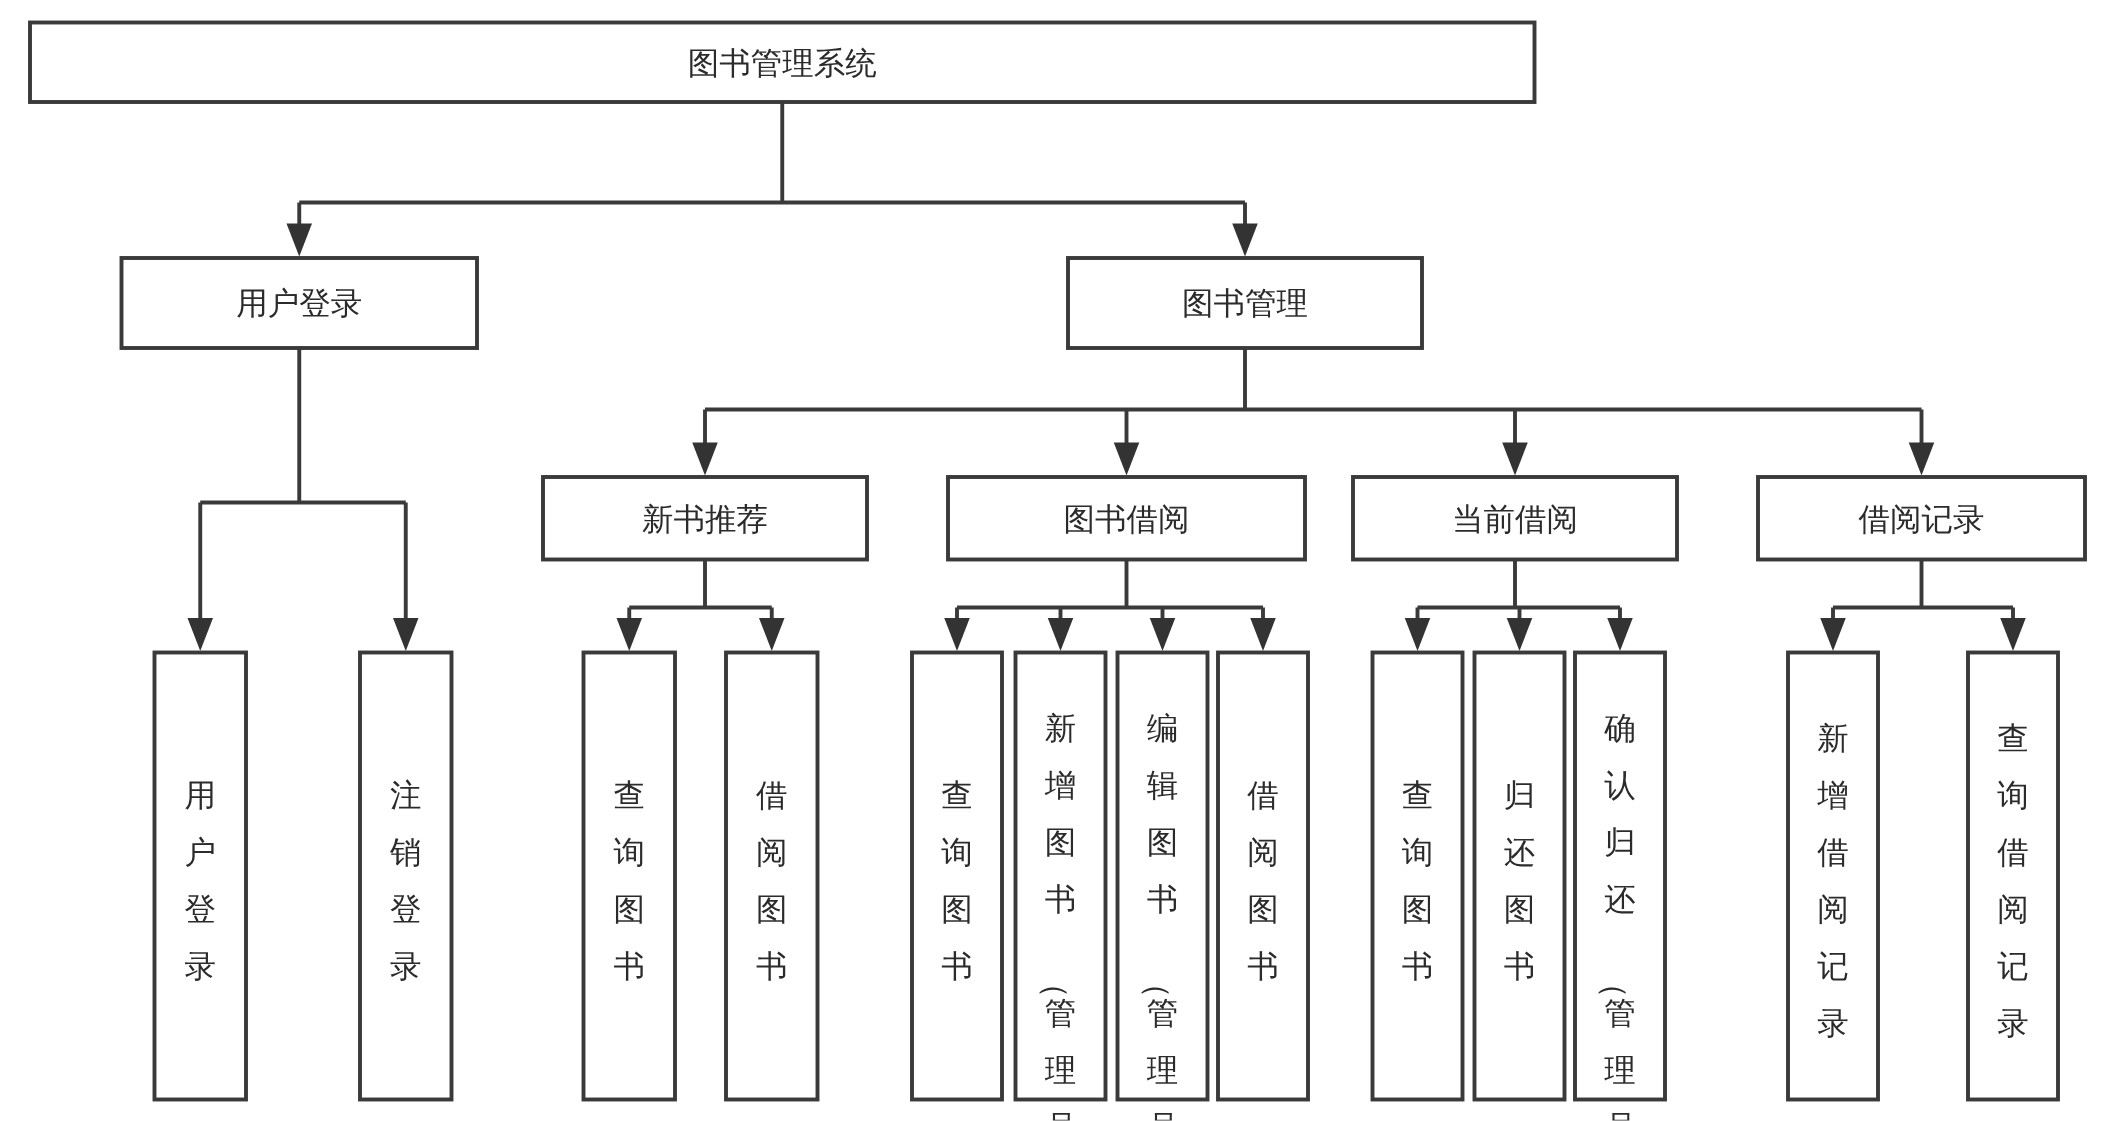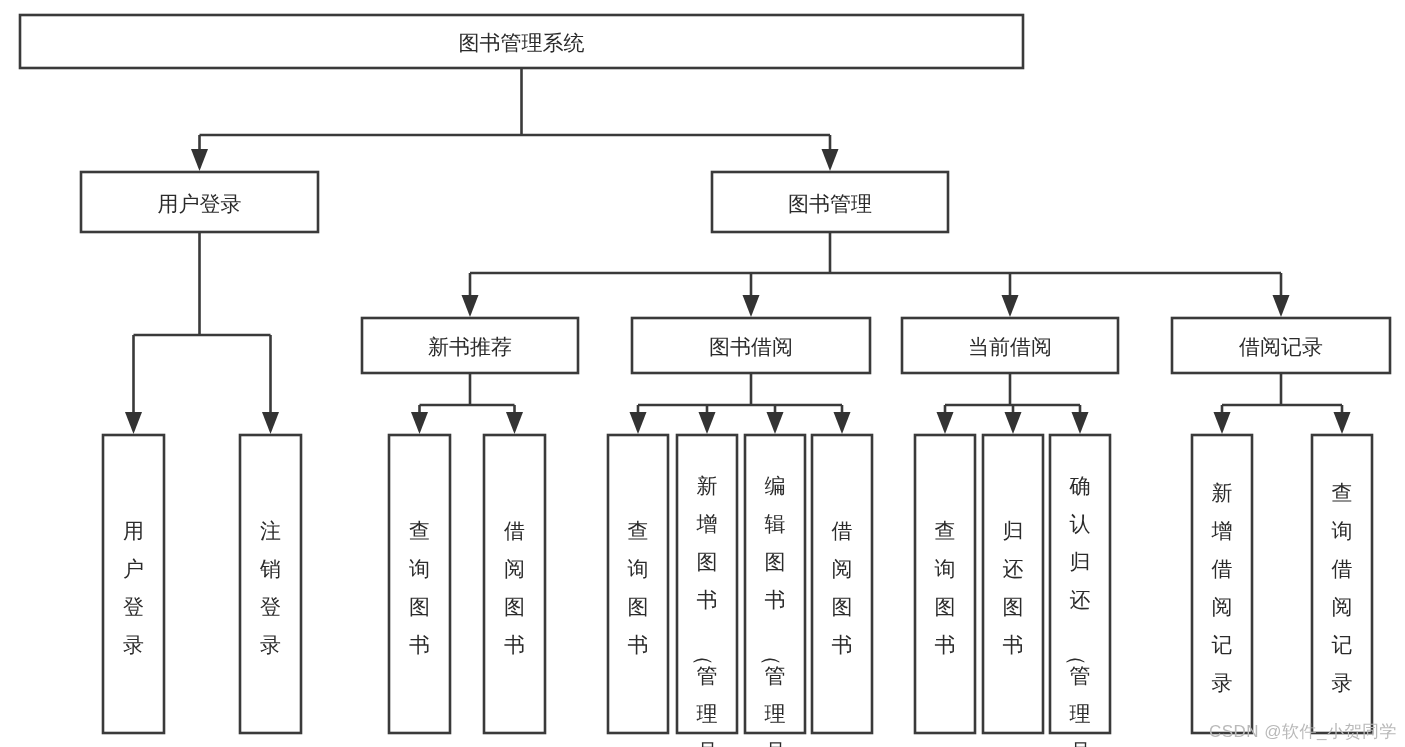--- a/index.html
+++ b/index.html
@@ -199,14 +199,13 @@
         <g>
           <rect class="nodebox" x="1192" y="435" width="60" height="298"></rect>
           <text class="node-label-v" x="1222" y="0"><tspan x="1222" y="499.64">新</tspan><tspan x="1222" y="537.64">增</tspan><tspan x="1222" y="575.64">借</tspan><tspan x="1222" y="613.64">阅</tspan><tspan x="1222" y="651.64">记</tspan><tspan x="1222" y="689.64">录</tspan></text>
         </g>
         <g>
           <rect class="nodebox" x="1312" y="435" width="60" height="298"></rect>
           <text class="node-label-v" x="1342" y="0"><tspan x="1342" y="499.64">查</tspan><tspan x="1342" y="537.64">询</tspan><tspan x="1342" y="575.64">借</tspan><tspan x="1342" y="613.64">阅</tspan><tspan x="1342" y="651.64">记</tspan><tspan x="1342" y="689.64">录</tspan></text>
         </g>
       </g>
   </svg>
-  <div class="watermark">CSDN @软件_小贺同学</div>
 </div>
 
 </body></html>

